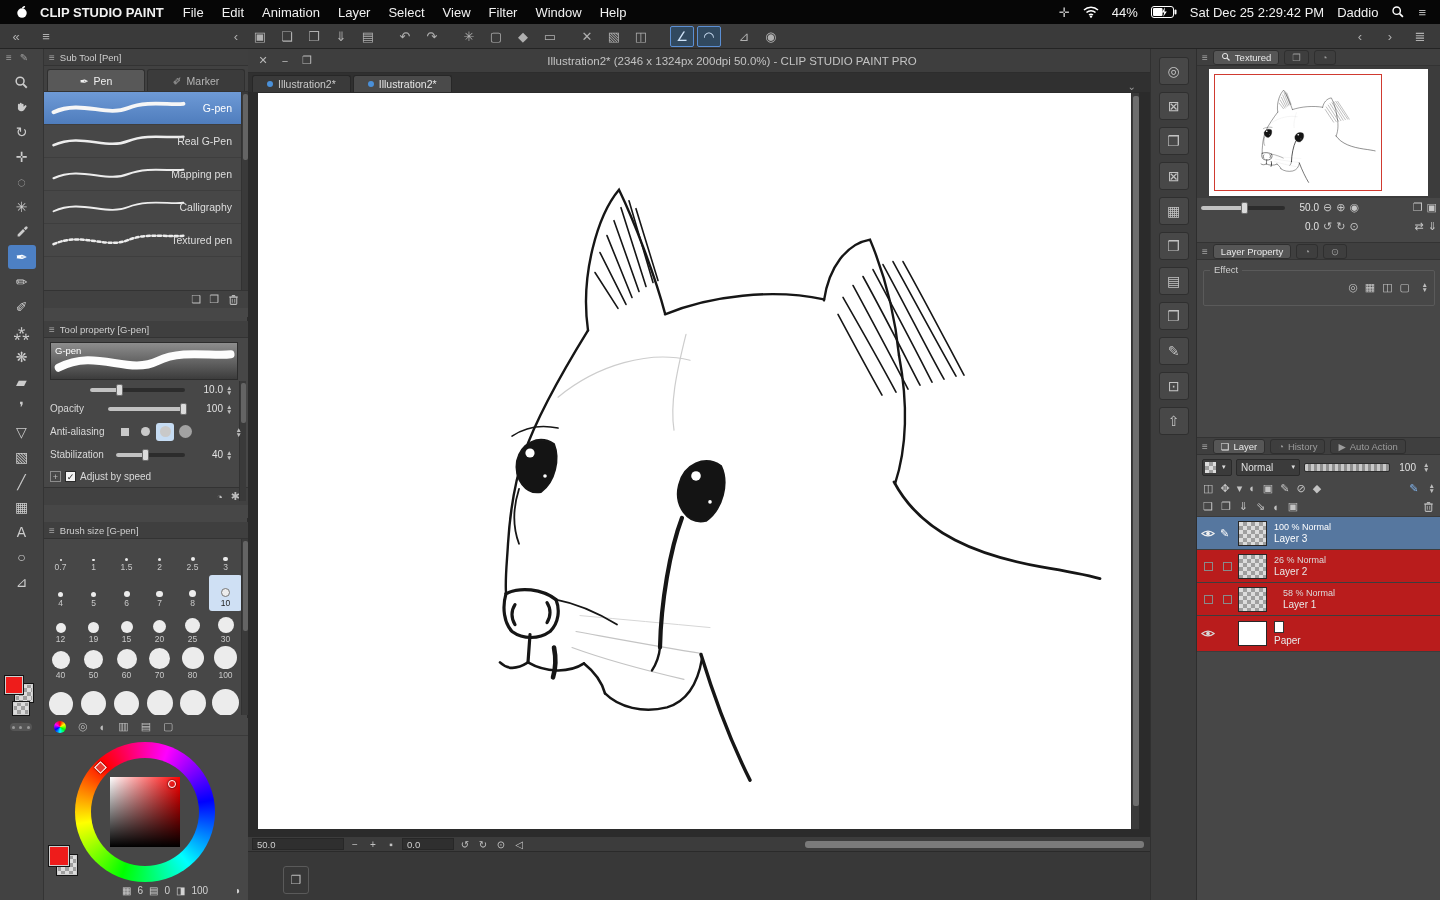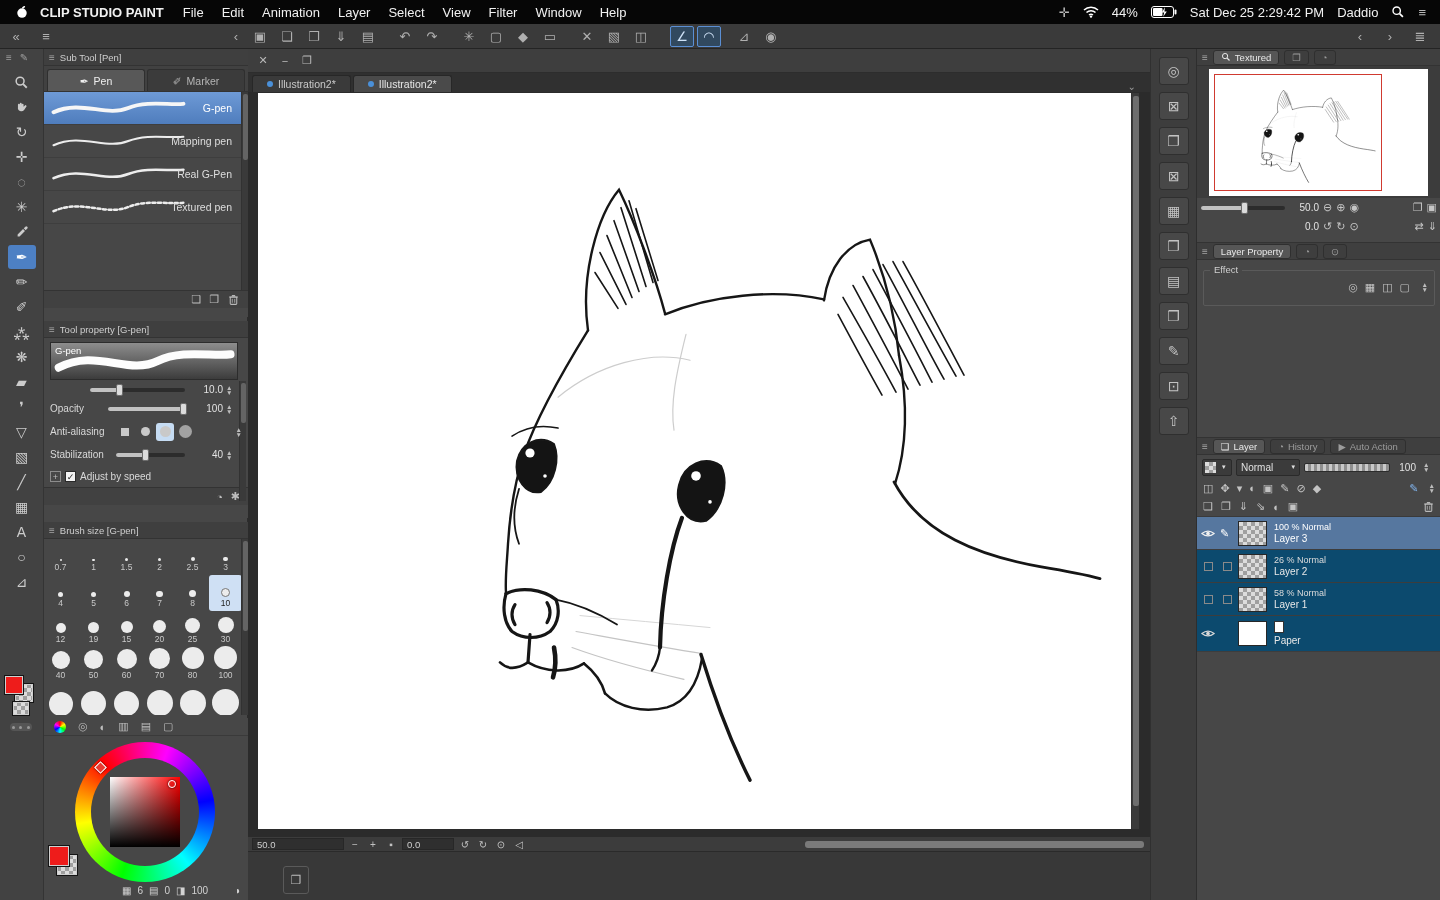--- a/index.html
+++ b/index.html
@@ -100,21 +100,21 @@
   .chiptab{display:flex;align-items:center;gap:4px;padding:0 7px;height:15px;background:#565656;border:1px solid #2f2f2f;border-radius:3px;font-size:9.5px;color:#e8e8e8}
   .chiptab.dim{background:#3e3e3e;color:#9c9c9c}
   .nav-preview{position:absolute;left:12px;top:20px;width:219px;height:127px;background:#fff}
   .nav-page{position:absolute;left:5px;top:5px;width:168px;height:117px;border:1px solid #d03a30}
   .row-ico{font-size:11px;color:#c5c5c5}
   .group{position:relative;border:1px solid #5a5a5a;border-radius:2px;margin:10px 6px 0 6px}
   .group .glabel{position:absolute;top:-7px;left:6px;background:#474747;padding:0 4px;font-size:9.5px;color:#cfcfcf}
   .dd{display:flex;align-items:center;gap:6px;height:20px;background:#3b3b3b;border:1px solid #2a2a2a;border-radius:2px;padding:0 4px;font-size:10px;color:#e0e0e0}
   .dd .csph{width:11px;height:11px;border-radius:50%;background:radial-gradient(circle at 35% 30%,#cfe2f5,#6f9cc9 60%,#3c5f86)}
   .striped{height:9px;background:repeating-linear-gradient(90deg,#c9c9c9 0 3px,#8f8f8f 3px 6px);border:1px solid #2c2c2c;border-radius:2px}
-  .lrow{position:relative;height:33px;border-bottom:1px solid #3d3d3d;display:flex;align-items:center;gap:4px;padding:0 3px;background:#0c4a6e}
+  .lrow{position:relative;height:33px;border-bottom:1px solid #3d3d3d;display:flex;align-items:center;gap:4px;padding:0 3px;background:#b91c1c}
   .lrow.sel{background:#56779f}
   .lthumb{width:29px;height:25px;border:1px solid #272727}
   .linfo{font-size:9px;line-height:11px;color:#dcdcdc}
   .lname{font-size:10px;line-height:12px;color:#e8e8e8}
   .tinybox{width:9px;height:9px;border:1px solid #8a8a8a}
   .eyec{width:16px;display:flex;justify-content:center}
   .pgicon{width:10px;height:12px;background:#fff;border:1px solid #333}
 </style>
 </head>
 <body>
@@ -366,29 +366,35 @@
     </div>
     <div class="st-list" style="height:198px;overflow:hidden">
       <div class="st-row selected">
         <svg class="stroke-sw" viewBox="0 0 150 26" preserveAspectRatio="none">
             <use href="#i-stroke" stroke="#f6f6f6" stroke-width="4.5"></use>
           </svg>
         <span class="st-label">G-pen</span>
       </div>
       <div class="st-row">
         <svg class="stroke-sw" viewBox="0 0 150 26" preserveAspectRatio="none">
+            <use href="#i-stroke" stroke="#ededed" stroke-width="3"></use>
+          </svg>
+        <span class="st-label">Real G-Pen</span>
+      </div>
+      <div class="st-row">
+        <svg class="stroke-sw" viewBox="0 0 150 26" preserveAspectRatio="none">
             <use href="#i-stroke" stroke="#ededed" stroke-width="2.4"></use>
           </svg>
         <span class="st-label">Mapping pen</span>
       </div>
       <div class="st-row">
         <svg class="stroke-sw" viewBox="0 0 150 26" preserveAspectRatio="none">
-            <use href="#i-stroke" stroke="#ededed" stroke-width="3"></use>
+            <use href="#i-stroke" stroke="#ededed" stroke-width="2.2"></use>
           </svg>
-        <span class="st-label">Real G-Pen</span>
+        <span class="st-label">Calligraphy</span>
       </div>
       <div class="st-row">
         <svg class="stroke-sw" viewBox="0 0 150 26" preserveAspectRatio="none">
             <use href="#i-stroke" stroke="#ededed" stroke-width="3" stroke-dasharray="3 3"></use>
           </svg>
         <span class="st-label">Textured pen</span>
       </div>
       <div class="vscroll" style="right:0;top:0;height:198px">
           <div class="vthumb" style="top:2px;height:66px"></div>
         </div>
@@ -639,20 +645,21 @@
       <span style="margin-left:auto">◑</span>
     </div>
   </div>
 </div>
 
 <div id="doc">
   <div class="titlebar">
     <span class="wbtn">✕</span>
     <span class="wbtn">−</span>
     <span class="wbtn">❐</span>
+    <span class="ttl">Illustration2* (2346 x 1324px 200dpi 50.0%)  - CLIP STUDIO PAINT PRO</span>
   </div>
   <div class="tabbar">
     <span class="dtab">
       <span class="dot-mod"></span>
       <span>Illustration2*</span>
     </span>
     <span class="dtab active">
       <span class="dot-mod"></span>
       <span>Illustration2*</span>
     </span>
@@ -859,21 +866,21 @@
         </span>
       </div>
       <div class="lrow">
         <span class="eyec">
             <span class="tinybox"></span>
           </span>
         <span style="width:14px;display:flex;justify-content:center">
             <span class="tinybox"></span>
           </span>
         <span class="lthumb checker"></span>
-        <span style="display:flex;flex-direction:column;margin-left:3px">
+        <span style="display:flex;flex-direction:column;margin-left:12px">
           <span class="linfo">58 % Normal</span>
           <span class="lname">Layer 1</span>
         </span>
       </div>
       <div class="lrow" style="height:36px">
         <span class="eyec">
             <svg width="14" height="11" style="color:#d8d8d8">
               <use href="#i-eye"></use>
             </svg>
           </span>

